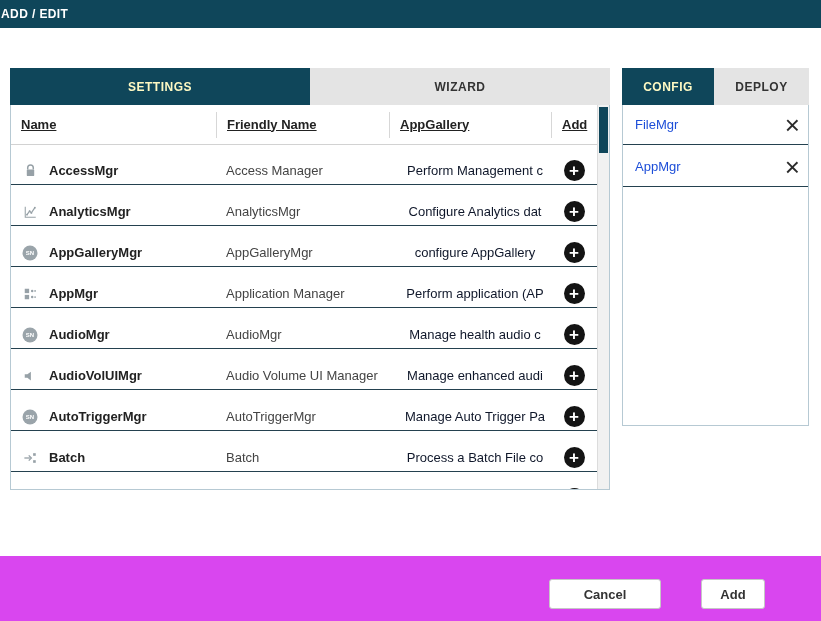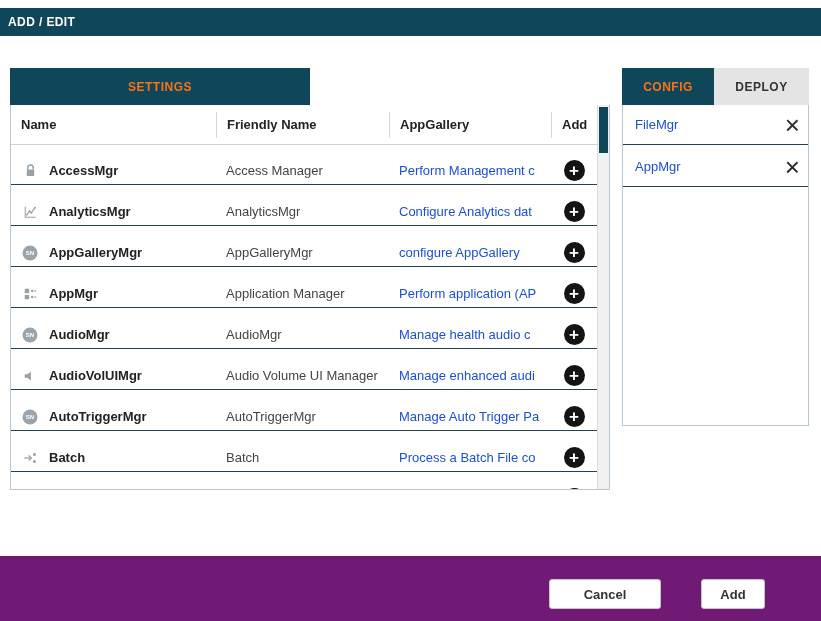--- a/index.html
+++ b/index.html
@@ -1,57 +1,57 @@
 <!DOCTYPE html>
 <html><head>
 <meta charset="utf-8">
 <style>
   * { margin:0; padding:0; box-sizing:border-box; }
   html,body { width:821px; height:621px; background:#ffffff;
     font-family:"Liberation Sans", sans-serif; overflow:hidden; }
   body { position:relative; }
 
   
-  .topbar { position:absolute; top:8px; left:0; width:821px; height:28px;
+  .topbar { position:absolute; top:0; left:0; width:821px; height:28px;
     background:#0f465a; color:#fff; display:flex; align-items:center;
-    padding-left:8px; font-size:12px; font-weight:bold; letter-spacing:.4px; }
+    padding-left:1px; font-size:12px; font-weight:bold; letter-spacing:.4px; }
 
   
   .left-panel { position:absolute; top:68px; left:10px; width:600px; height:422px; }
   .right-panel { position:absolute; top:68px; left:622px; width:187px; height:358px; }
 
   .tabs { position:absolute; top:0; left:0; right:0; height:37px; display:flex; }
   .tab { height:37px; display:flex; align-items:center; justify-content:center;
     font-size:12px; font-weight:bold; letter-spacing:.5px; color:#333;
     background:#e4e4e4; cursor:pointer; }
-  .tab.active { background:#0f465a; color:#f97316; }
+  .tab.active { background:#0f465a; color:#fef9c3; }
   .left-panel .tab { width:300px; }
   .tab-config { width:92px; }
   .tab-deploy { width:95px; }
 
   
   .table-wrap { position:absolute; top:37px; left:0; right:0; bottom:0;
     border:1px solid #b6c9d3; border-top:none; background:#fff; overflow:hidden; }
   .table-inner { position:absolute; top:0; left:0; right:12px; bottom:0; overflow:hidden; }
 
   .thead { display:grid; grid-template-columns:205px 173px 162px 1fr; height:40px;
     align-items:center; border-bottom:1px solid #d2d2d2; }
   .th { font-size:13px; font-weight:bold; color:#222; padding-left:10px;
-    height:26px; line-height:26px; }
+    height:26px; line-height:26px;text-decoration:underline; }
   .th + .th { border-left:1px solid #d7d7d7; }
 
   .tbody { position:absolute; top:44px; left:0; right:0; bottom:0; overflow:hidden; }
   .trow { display:grid; grid-template-columns:38px 167px 173px 162px 1fr;
     height:36px; align-items:center; border-bottom:1px solid #24414f;
     margin-bottom:5px; background:#fff; }
   .cell { font-size:13px; overflow:hidden; white-space:nowrap;margin-top:8px; }
   .icon-cell { display:flex; justify-content:center; align-items:center; }
   .cell.name { font-weight:bold; color:#222; }
   .cell.friendly { color:#444; padding-left:10px; }
-  .cell.desc { color:#1d4ed8; padding-left:10px; }
+  .cell.desc { color:#0f172a; padding-left:10px;text-align:center; }
   .cell.addc { display:flex; justify-content:center; }
 
   .add-circle { width:21px; height:21px; border-radius:50%; background:#141414;
     color:#fff; border:none; font-size:17px; font-weight:bold; line-height:19px;
     text-align:center; cursor:pointer; padding:0; }
 
   
   .scrollbar { position:absolute; top:0; right:0; bottom:0; width:12px;
     background:#f1f1f1; border-left:1px solid #dcdcdc; }
   .scroll-thumb { position:absolute; top:2px; left:1px; width:9px; height:46px;
@@ -61,37 +61,38 @@
   .config-body { position:absolute; top:37px; left:0; right:0; bottom:0;
     border:1px solid #b6c9d3; border-top:none; background:#fff; overflow:hidden; }
   .citem { height:40px; display:flex; align-items:center;
     border-bottom:1px solid #24414f; background:#fff; margin-bottom:2px; }
   .clabel { flex:1; padding-left:12px; font-size:13px; color:#1d4ed8; }
   .xbtn { background:none; border:none; font-size:26px; font-weight:300;
     color:#2b2b2b; cursor:pointer; padding:0 8px 0 0; line-height:1; }
 
   
   .footer { position:absolute; left:0; bottom:0; width:821px; height:65px;
-    background:#701a75; }
+    background:#d946ef; }
   .btn { position:absolute; top:23px; height:30px; background:#fff;
     border:1px solid #c6c6c6; border-radius:3px; font-size:13px; font-weight:bold;
     color:#333; cursor:pointer; font-family:"Liberation Sans", sans-serif; }
   .btn-cancel { right:160px; width:112px; }
   .btn-add { right:56px; width:64px; }
 </style>
 </head>
 <body>
 
 <div class="topbar">
   <span>ADD / EDIT</span>
 </div>
 
 <div class="left-panel">
   <div class="tabs">
     <div class="tab active">SETTINGS</div>
+    <div class="tab">WIZARD</div>
   </div>
   <div class="table-wrap">
     <div class="table-inner">
       <div class="thead">
         <span class="th">Name</span>
         <span class="th">Friendly Name</span>
         <span class="th">AppGallery</span>
         <span class="th">Add</span>
       </div>
       <div class="tbody">

